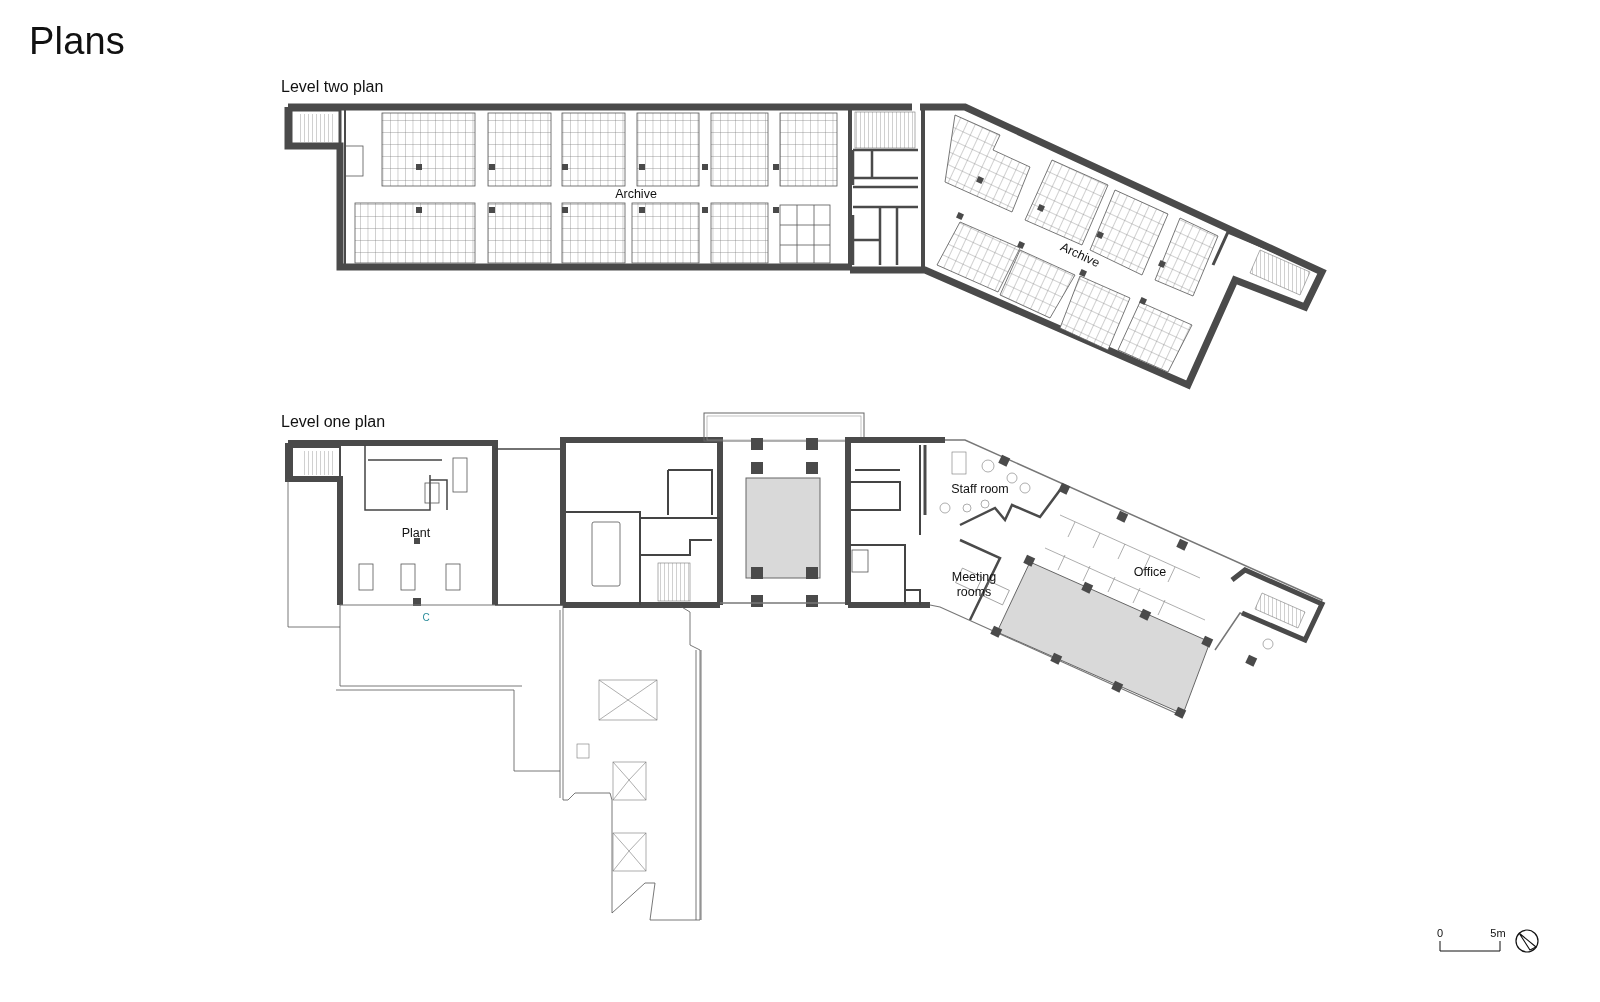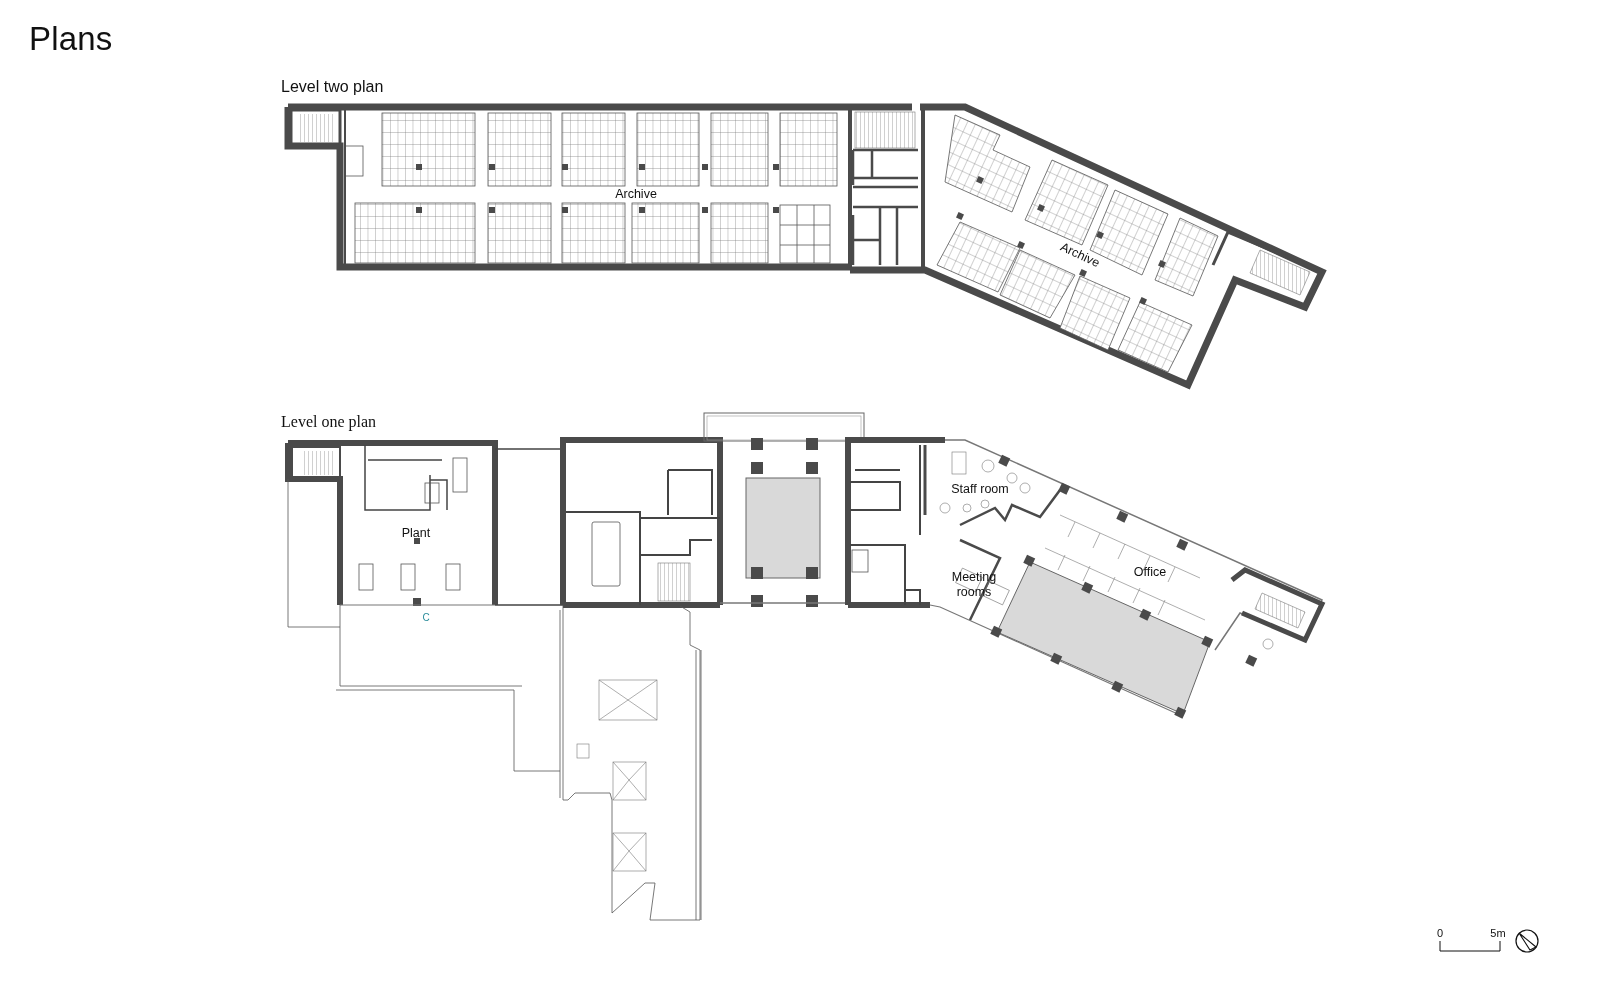--- a/index.html
+++ b/index.html
@@ -1,34 +1,34 @@
 <!DOCTYPE html>
 <html><head>
 <meta charset="utf-8">
 <style>
   html,body{margin:0;padding:0;background:#ffffff;}
   body{width:1600px;height:1002px;position:relative;overflow:hidden;font-family:"Liberation Sans","DejaVu Sans",sans-serif;color:#111;}
-  .page-title{position:absolute;left:29px;top:20px;font-size:33px;font-weight:400;letter-spacing:0.2px;}
+  .page-title{position:absolute;left:29px;top:20px;font-size:38px;font-weight:400;letter-spacing:0.2px;}
   .plan-label{position:absolute;font-size:16px;font-weight:400;}
   svg.plans{position:absolute;left:0;top:0;}
   .wallstroke{fill:none;stroke:#4a4a4a;}
   .thin{fill:none;stroke:#555;stroke-width:0.8;}
   .hair{fill:none;stroke:#777;stroke-width:0.6;}
   .col{fill:#4a4a4a;}
   .void{fill:#d9d9d9;stroke:#666;stroke-width:1;}
   .room-label{font-family:"Liberation Sans","DejaVu Sans",sans-serif;font-size:12.5px;fill:#111;}
   .scale-text{font-family:"Liberation Sans","DejaVu Sans",sans-serif;font-size:11px;fill:#111;}
   .grid-c{font-family:"Liberation Sans","DejaVu Sans",sans-serif;font-size:10px;fill:#2a8c9a;}
 </style>
 </head>
 <body>
 
 <div class="page-title">Plans</div>
 <div class="plan-label" style="left:281px;top:78px;">Level two plan</div>
-<div class="plan-label" style="left:281px;top:413px;font-family:Liberation Serif, serif;">Level one plan</div>
+<div class="plan-label" style="left:281px;top:413px;">Level one plan</div>
 
 <svg class="plans" width="1600" height="1002" viewBox="0 0 1600 1002">
   <defs>
     <pattern id="shelfGrid" width="7.5" height="12" patternUnits="userSpaceOnUse">
       <rect width="7.5" height="12" fill="#fff"></rect>
       <path d="M0 0 V12 M0 0 H7.5" stroke="#777" stroke-width="0.7" fill="none"></path>
     </pattern>
     <pattern id="shelfGridRot" width="8" height="12" patternUnits="userSpaceOnUse" patternTransform="rotate(25)">
       <rect width="8" height="12" fill="#fff"></rect>
       <path d="M0 0 V12 M0 0 H8" stroke="#777" stroke-width="0.7" fill="none"></path>

